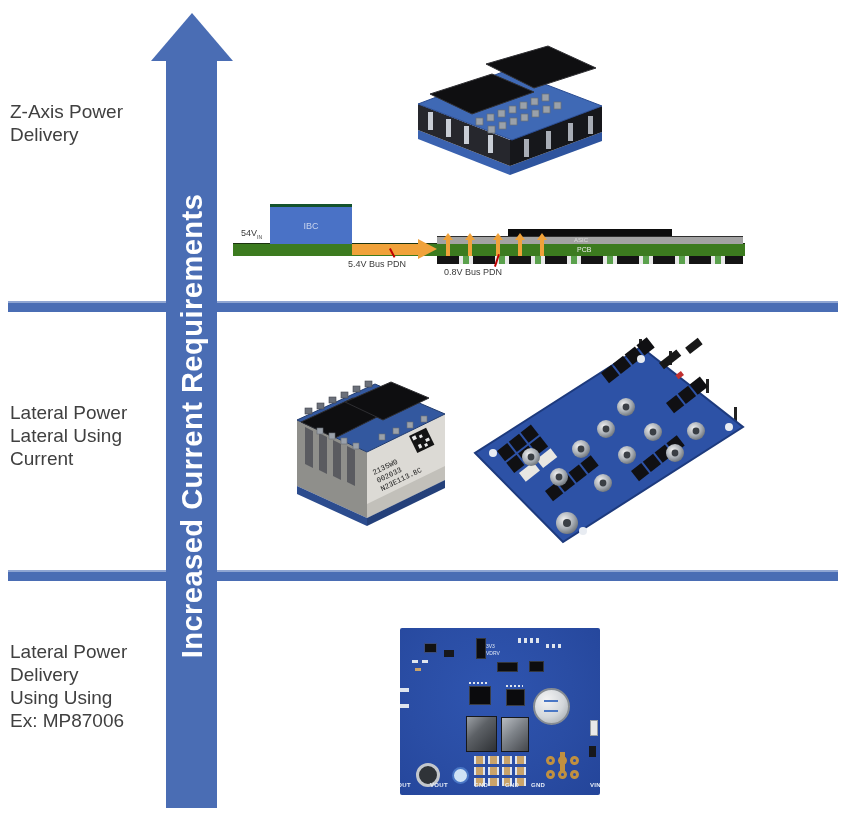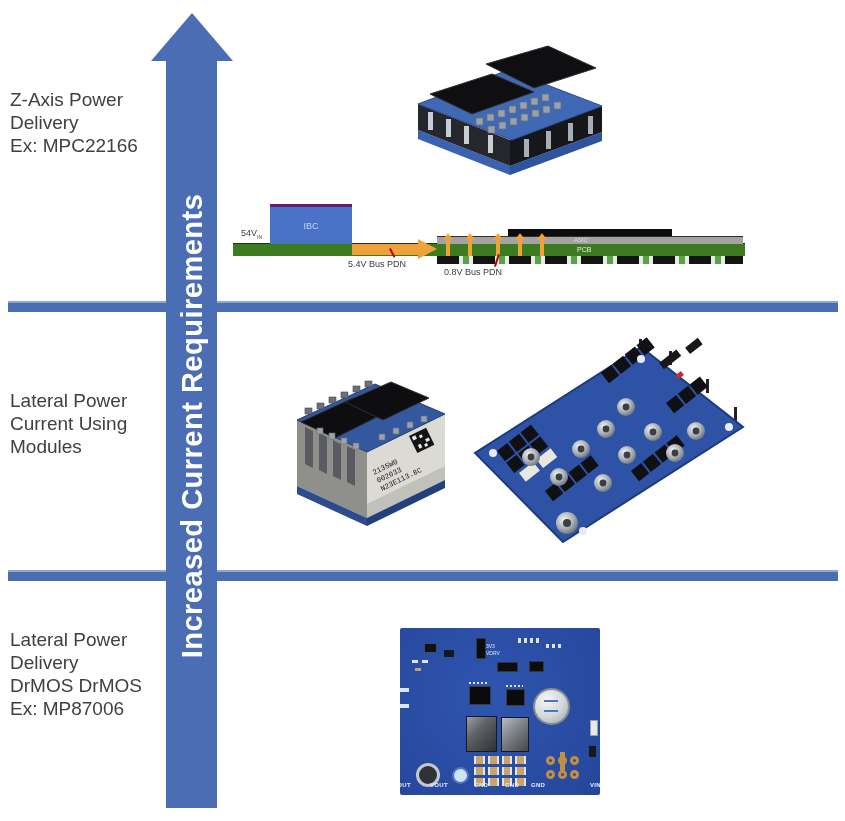--- a/index.html
+++ b/index.html
@@ -12,26 +12,26 @@
   .arrow-label{position:absolute;left:192px;top:426px;transform:translate(-50%,-50%) rotate(-90deg);
     white-space:nowrap;color:#ffffff;font-weight:bold;font-size:29px;letter-spacing:.5px;}
 
   
   .divider{position:absolute;left:8px;width:830px;height:11px;
     background:linear-gradient(180deg,#8fa5d2 0,#8fa5d2 2px,#4a6db4 2px);}
   .divider-1{top:301px;}
   .divider-2{top:570px;}
 
   
-  .tier-label{position:absolute;left:10px;color:#404040;font-size:19px;line-height:23px;}
+  .tier-label{position:absolute;left:10px;color:#404040;font-size:19px;line-height:23px;margin-top:12px;}
 
   
   .xs{position:absolute;font-size:9px;color:#3a3a3a;}
   .xs-green{position:absolute;left:233px;top:243px;width:512px;height:13px;background:#3c7b1f;border-top:1px solid #1c3310;box-sizing:border-box;}
-  .xs-ibc{position:absolute;left:270px;top:204px;width:82px;height:40px;background:#4a72c6;border-top:3px solid #701a75;box-sizing:border-box;
+  .xs-ibc{position:absolute;left:270px;top:204px;width:82px;height:40px;background:#4a72c6;border-top:3px solid #14532d;box-sizing:border-box;
     display:flex;align-items:center;justify-content:center;color:#c8d4ee;font-size:9px;}
   .xs-vin{position:absolute;left:241px;top:228px;font-size:9px;color:#3a3a3a;}
   .xs-vin sub{font-size:5px;}
   .xs-orange-body{position:absolute;left:352px;top:244px;width:66px;height:11px;background:#f0a23a;}
   .xs-orange-head{position:absolute;left:418px;top:239px;width:0;height:0;
     border-top:10px solid transparent;border-bottom:10px solid transparent;border-left:19px solid #f0a23a;}
   .xs-gray{position:absolute;left:437px;top:236px;width:306px;height:8px;background:#a3a3a3;border-top:1px solid #2f2f2f;box-sizing:border-box;}
   .xs-chip{position:absolute;left:508px;top:229px;width:164px;height:8px;background:#0c0c0c;}
   .xs-mods{position:absolute;left:437px;top:256px;width:306px;height:8px;
     background:repeating-linear-gradient(90deg,#141414 0 22px,#e9e9e9 22px 26px,#5aa14c 26px 32px,#e9e9e9 32px 36px);}
@@ -61,33 +61,32 @@
   <div class="divider divider-1"></div>
   <div class="divider divider-2"></div>
 
   <div class="arrow-shaft"></div>
   <div class="arrow-head"></div>
   <div class="arrow-label">Increased Current Requirements</div>
 
   <div class="tier-label" style="top:88px">
     <div>Z-Axis Power</div>
     <div>Delivery</div>
-    <div>Ex: MPC22166</div>
   </div>
 
   <div class="tier-label" style="top:389px">
     <div>Lateral Power</div>
-    <div>Current Using</div>
-    <div>Modules</div>
+    <div>Lateral Using</div>
+    <div>Current</div>
   </div>
 
   <div class="tier-label" style="top:628px">
     <div>Lateral Power</div>
     <div>Delivery</div>
-    <div>DrMOS DrMOS</div>
+    <div>Using Using</div>
     <div>Ex: MP87006</div>
   </div>
 
   <svg class="photo" style="left:400px;top:42px" width="220" height="150" viewBox="0 0 220 150">
     <polygon points="18,88 110,124 110,133 18,97" fill="#3a62b0"></polygon>
     <polygon points="110,124 202,90 202,99 110,133" fill="#2e549e"></polygon>
     <polygon points="18,62 110,98 110,124 18,88" fill="#26272d"></polygon>
     <polygon points="110,98 202,64 202,90 110,124" fill="#16171b"></polygon>
     <g>
       <rect x="28" y="70" width="5" height="18" fill="#c9ced6"></rect>

